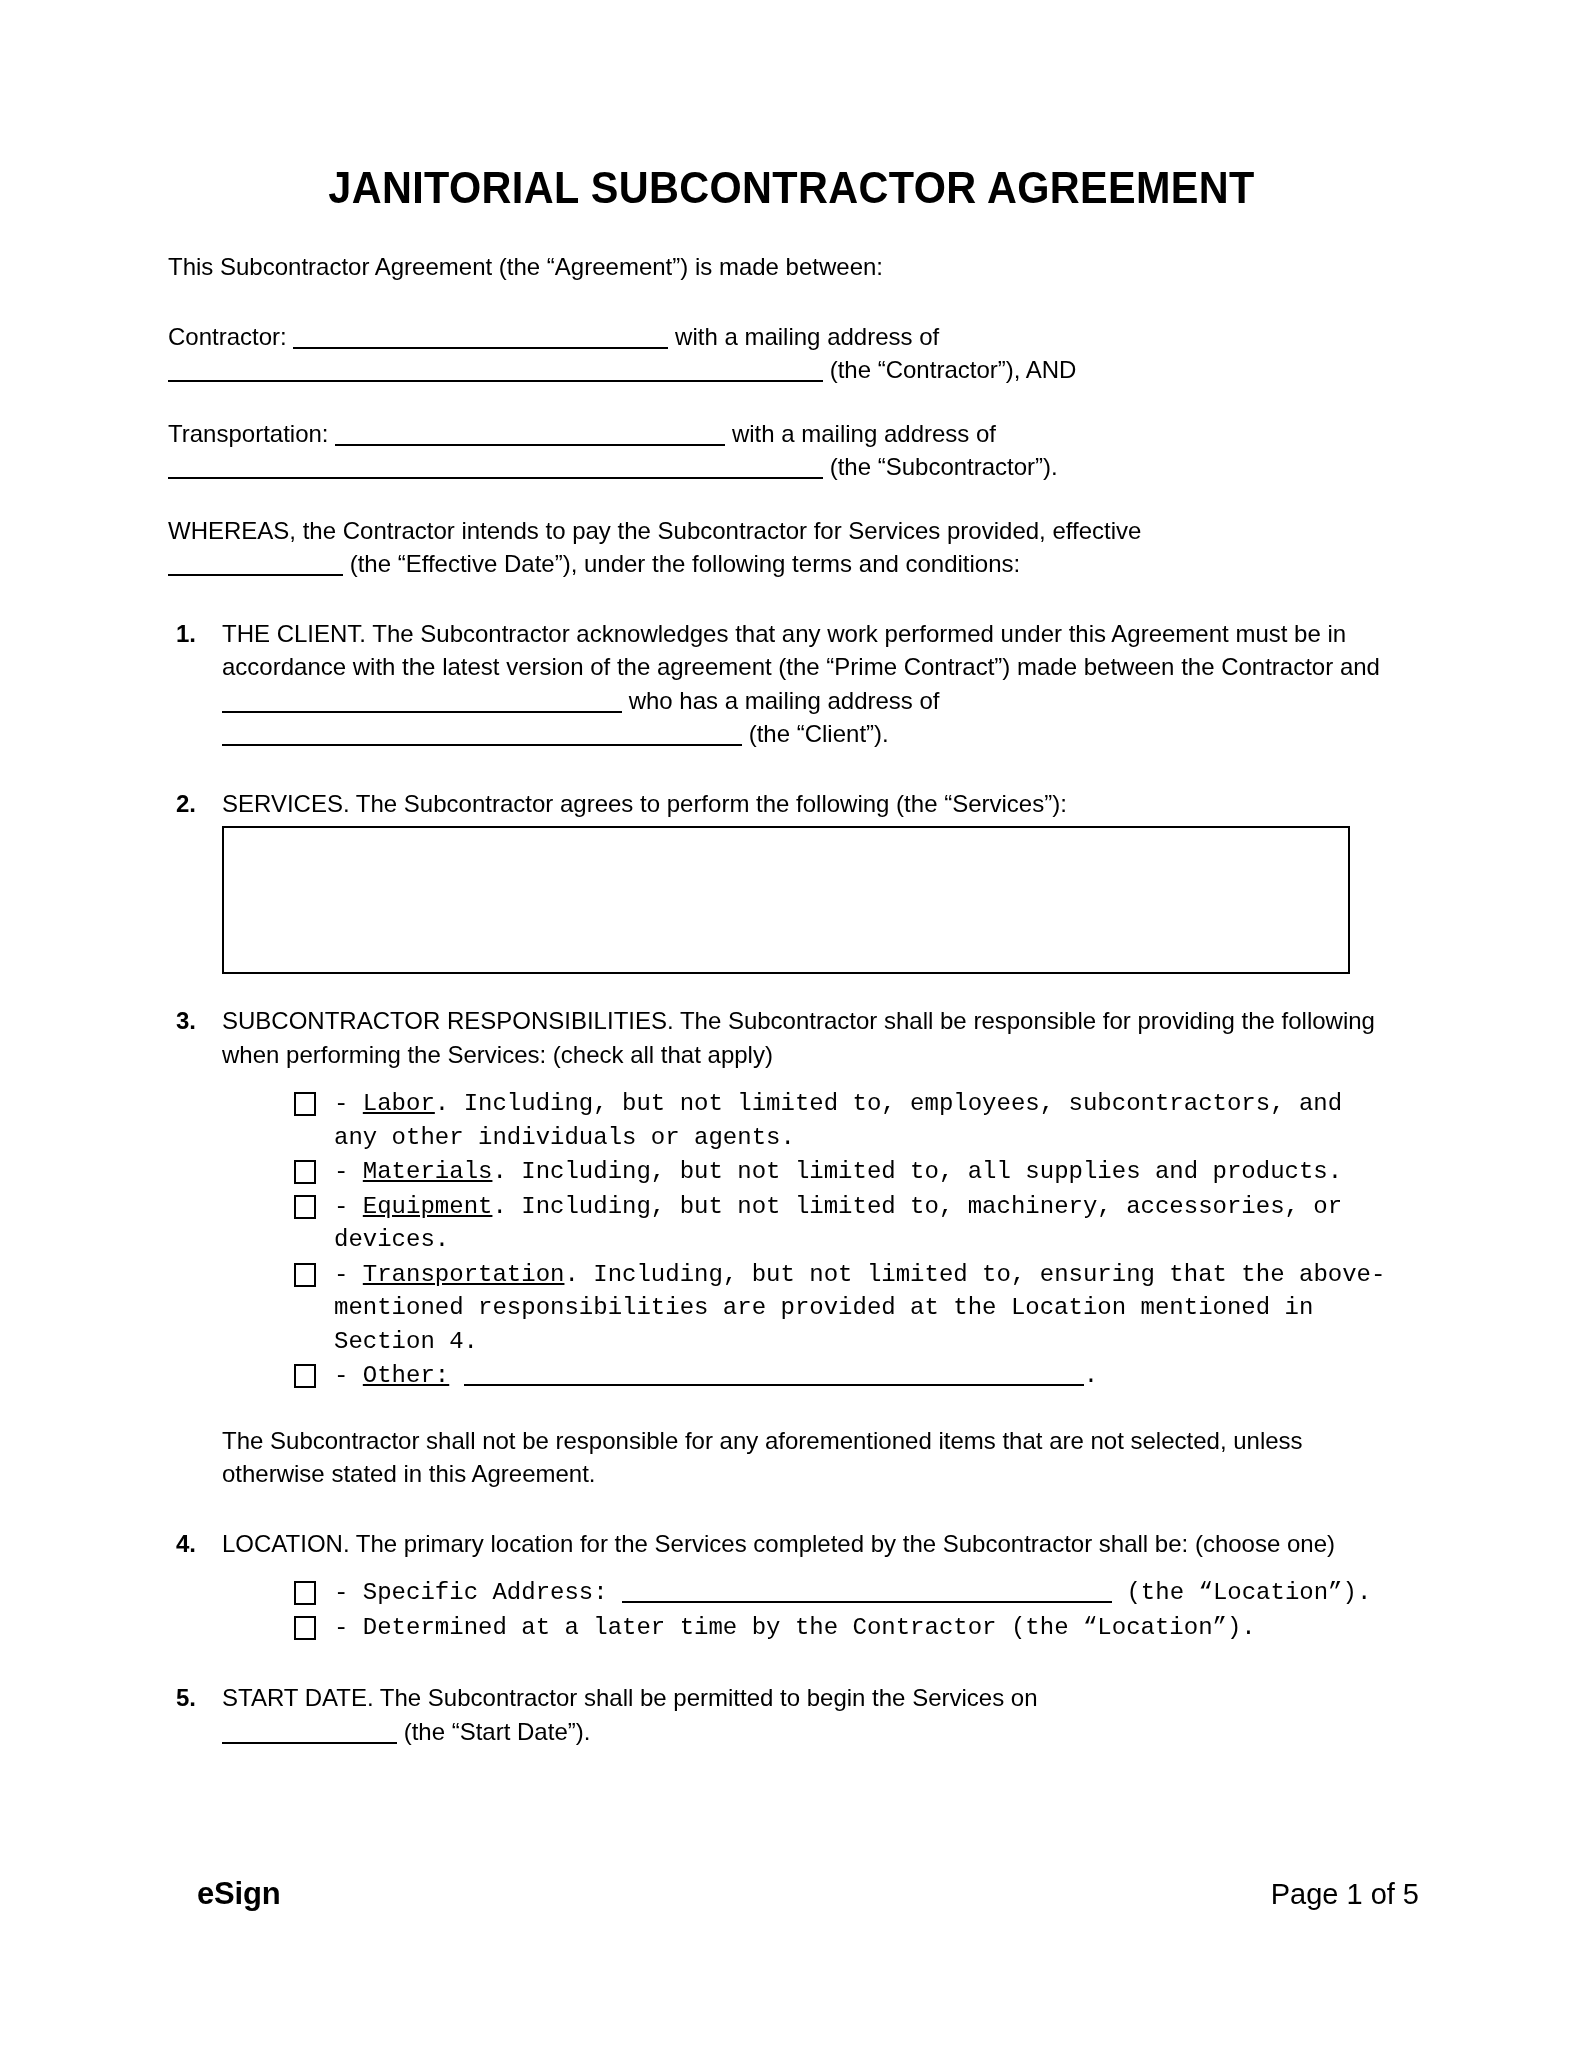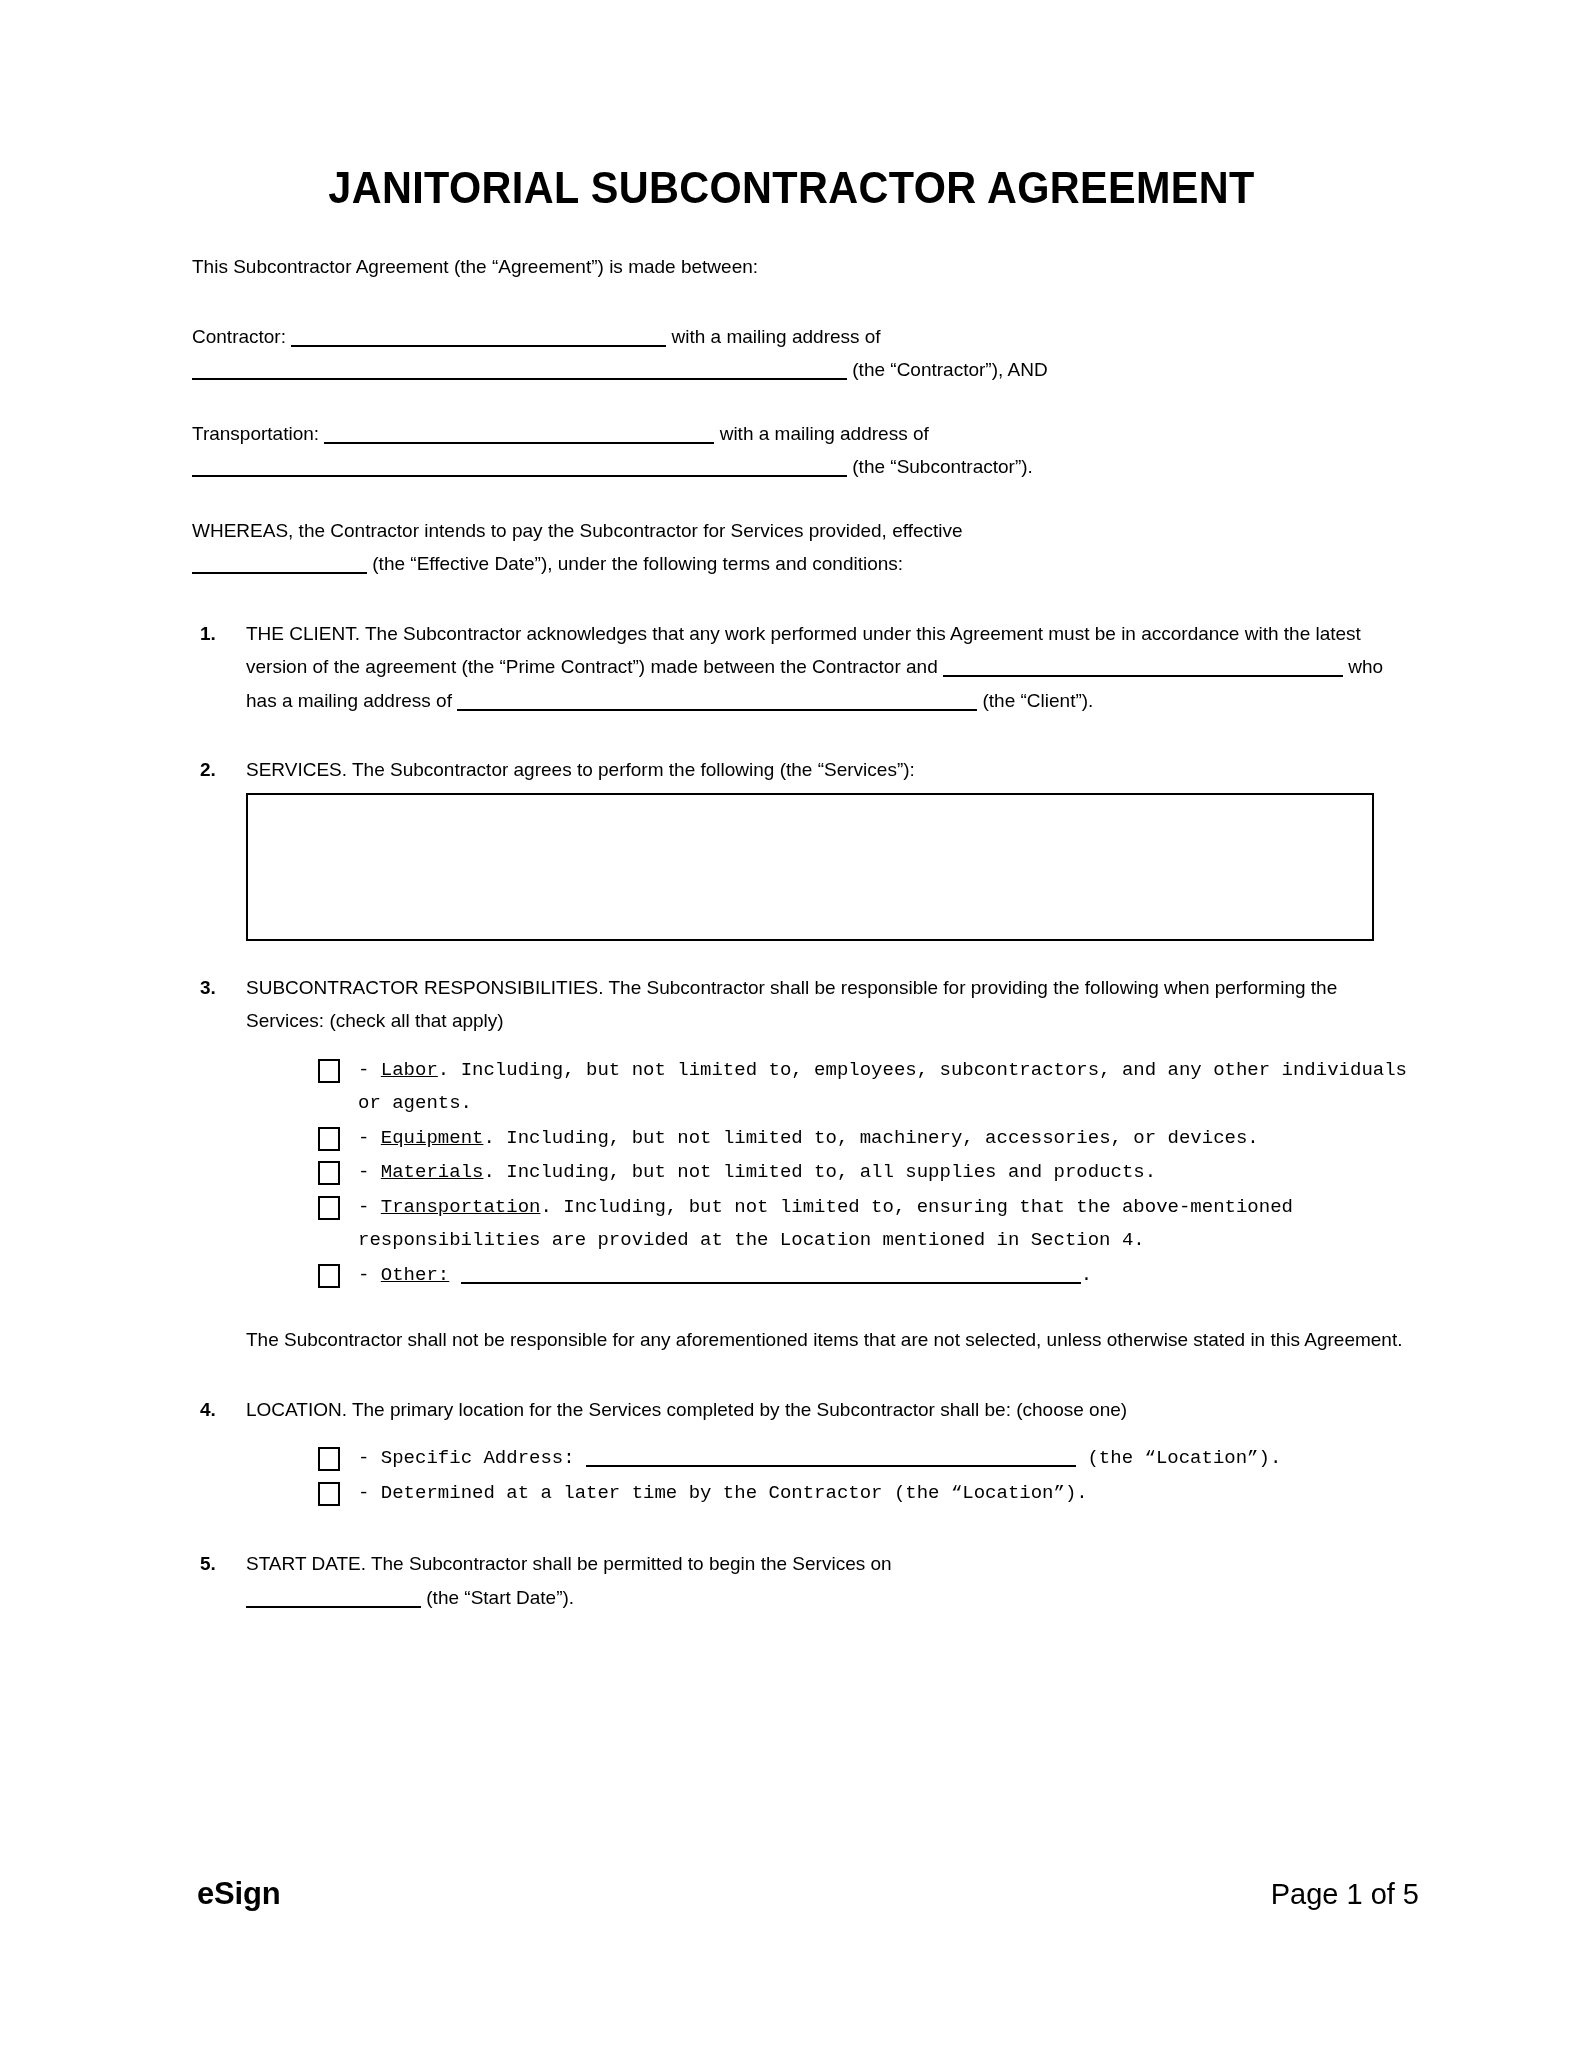--- a/index.html
+++ b/index.html
@@ -38,24 +38,24 @@
     font-weight: bold;
     letter-spacing: 0.4px;
     font-family: "Liberation Sans", sans-serif;
     transform: scaleX(0.92);
     transform-origin: center top;
   }
 
   
   .body {
     position: absolute;
-    left: 192px;
+    left: 168px;
     top: 250px;
     width: 1222px;
-    font-size: 19px;
+    font-size: 24px;
     line-height: 33.5px;
   }
   .p {
     margin: 0 0 0 0;
     text-align: left;
   }
   .gap-md { height: 30px; }
   .gap-lg { height: 36px; }
 
   .bold { font-weight: normal; }
@@ -218,26 +218,26 @@
 
         <div class="cb-list">
 
           <div class="cb-row">
             <span class="cbox"></span>
             <span class="cbtext"><span>- </span><span class="u">Labor</span><span>. Including, but not limited to, employees, subcontractors, and any other individuals or agents.</span></span>
           </div>
 
           <div class="cb-row">
             <span class="cbox"></span>
+            <span class="cbtext"><span>- </span><span class="u">Materials</span><span>. Including, but not limited to, all supplies and products.</span></span>
+          </div>
+
+          <div class="cb-row">
+            <span class="cbox"></span>
             <span class="cbtext"><span>- </span><span class="u">Equipment</span><span>. Including, but not limited to, machinery, accessories, or devices.</span></span>
-          </div>
-
-          <div class="cb-row">
-            <span class="cbox"></span>
-            <span class="cbtext"><span>- </span><span class="u">Materials</span><span>. Including, but not limited to, all supplies and products.</span></span>
           </div>
 
           <div class="cb-row">
             <span class="cbox"></span>
             <span class="cbtext"><span>- </span><span class="u">Transportation</span><span>. Including, but not limited to, ensuring that the above-mentioned responsibilities are provided at the Location mentioned in Section 4.</span></span>
           </div>
 
           <div class="cb-row">
             <span class="cbox"></span>
             <span class="cbtext"><span>- </span><span class="u">Other:</span> <span class="rule rule-other"></span><span>.</span></span>

